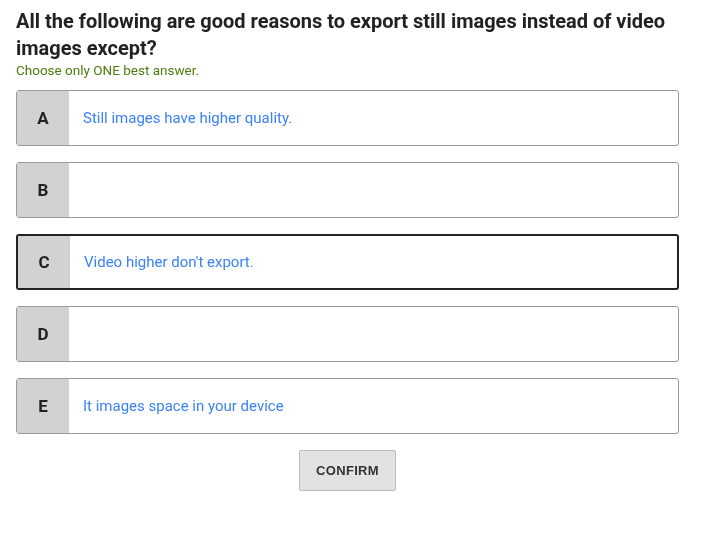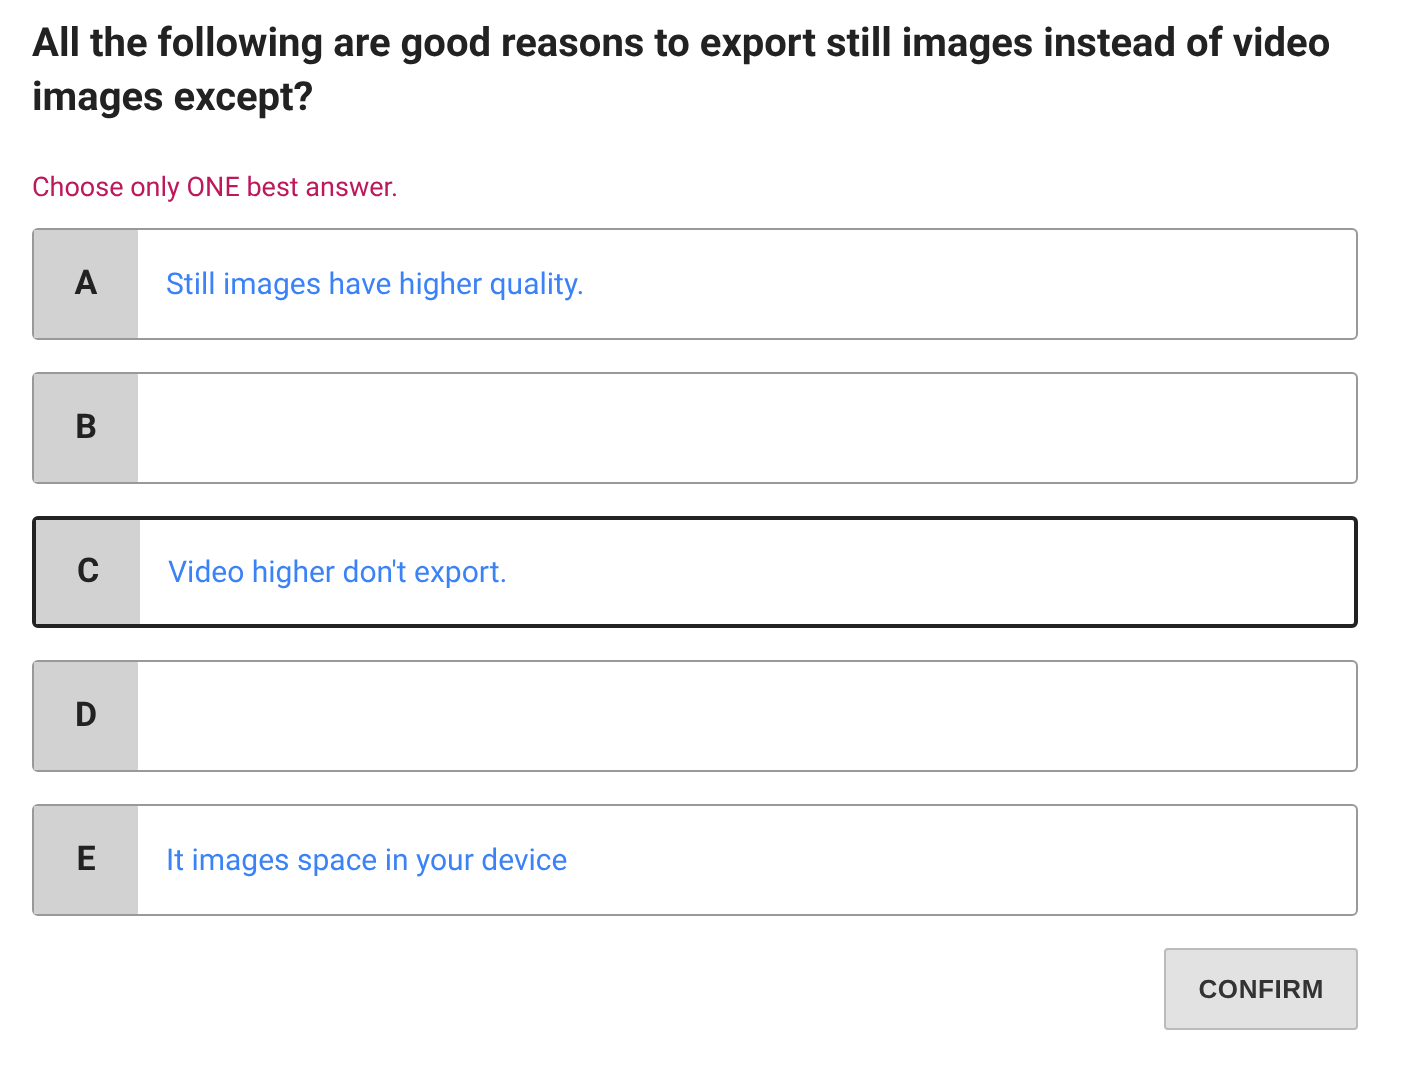--- a/index.html
+++ b/index.html
@@ -12,25 +12,24 @@
       background: #ffffff;
       width: 713px;
       height: 537px;
       padding: 8px 16px 8px 16px;
       color: #222;
     }
     .question {
       font-weight: 700;
       font-size: 20px;
       line-height: 1.35;
-      margin-bottom: 24px;
     }
     .instruction {
       font-size: 13.5px;
-      color: #be185d;
+      color: #4d7c0f;
       margin-bottom: 12px;
     }
     .options {
       display: flex;
       flex-direction: column;
       gap: 16px;
     }
     .option {
       display: flex;
       border: 1px solid #999;
@@ -60,21 +59,21 @@
       color: #3b82f6;
     }
     .option.selected {
       border: 2px solid #222;
     }
     .option.selected .letter {
       background: #d2d2d2;
     }
     .footer {
       display: flex;
-      justify-content: flex-end;
+      justify-content: center;
       margin-top: 16px;
       padding-right: 18px;
     }
     .confirm-btn {
       border: 1px solid #bbb;
       background: #e2e2e2;
       color: #333;
       font-weight: 600;
       font-size: 13px;
       padding: 12px 16px;

